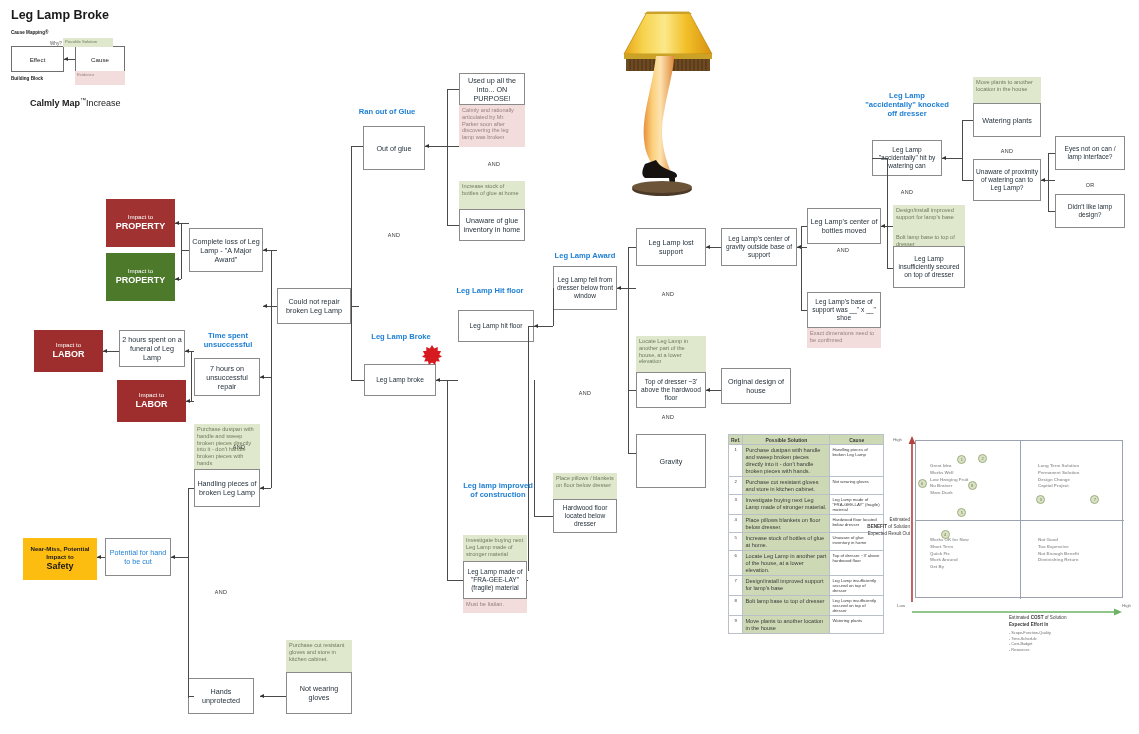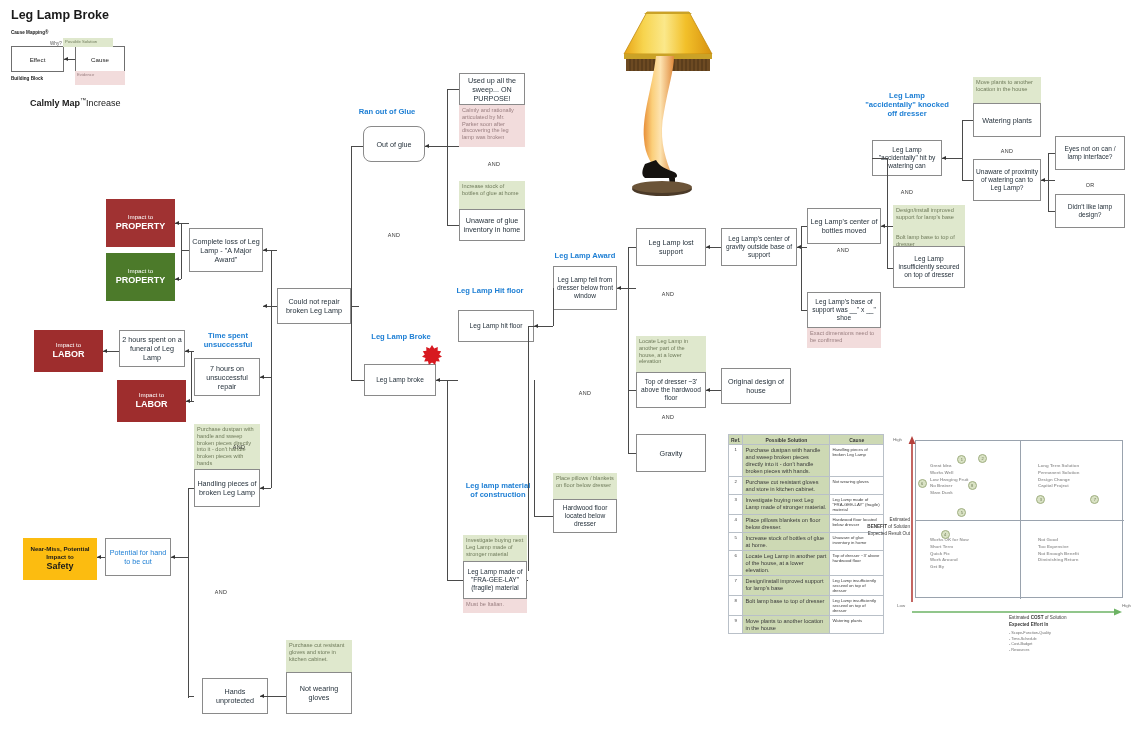--- a/index.html
+++ b/index.html
@@ -173,27 +173,27 @@
 <div class="abs box" style="left:277px;top:288px;width:74px;height:36px;">Could not repair broken Leg Lamp</div>
 <div class="abs box" style="left:119px;top:330px;width:66px;height:37px;">2 hours spent on a funeral of Leg Lamp</div>
 <div class="abs box" style="left:194px;top:358px;width:66px;height:38px;">7 hours on unsuccessful repair</div>
 <div class="abs blue-head" style="left:192px;top:331px;width:72px;">Time spent unsuccessful</div>
 
 <div class="abs sol" style="left:194px;top:424px;width:66px;height:45px;">Purchase dustpan with handle and sweep broken pieces directly into it - don't handle broken pieces with hands</div>
 <div class="abs box" style="left:194px;top:469px;width:66px;height:38px;">Handling pieces of broken Leg Lamp</div>
 
 <div class="abs box" style="left:105px;top:538px;width:66px;height:38px;color:#1e7fd4;">Potential for hand to be cut</div>
 
-<div class="abs box" style="left:202px;top:678px;width:66px;height:36px;">Hands unprotected</div>
+<div class="abs box" style="left:188px;top:678px;width:66px;height:36px;">Hands unprotected</div>
 <div class="abs sol" style="left:286px;top:640px;width:66px;height:32px;">Purchase cut resistant gloves and store in kitchen cabinet.</div>
 <div class="abs box" style="left:286px;top:672px;width:66px;height:42px;">Not wearing gloves</div>
 
 <div class="abs blue-head" style="left:347px;top:107px;width:80px;">Ran out of Glue</div>
-<div class="abs box" style="left:363px;top:126px;width:62px;height:36px;border-radius:8px;">Out of glue</div>
-<div class="abs box" style="left:459px;top:73px;width:66px;height:32px;">Used up all the sweep... ON PURPOSE!</div>
+<div class="abs box" style="left:363px;top:126px;width:62px;height:44px;">Out of glue</div>
+<div class="abs box" style="left:459px;top:73px;width:66px;height:32px;">Used up all the into... ON PURPOSE!</div>
 <div class="abs evi" style="left:459px;top:105px;width:66px;height:42px;">Calmly and rationally articulated by Mr. Parker soon after discovering the leg lamp was broken</div>
 <div class="abs sol" style="left:459px;top:181px;width:66px;height:28px;">Increase stock of bottles of glue at home</div>
 <div class="abs box" style="left:459px;top:209px;width:66px;height:32px;">Unaware of glue inventory in home</div>
 <div class="abs andlbl" style="left:484px;top:161px;width:20px;">AND</div>
 <div class="abs andlbl" style="left:384px;top:232px;width:20px;">AND</div>
 
 <div class="abs blue-head" style="left:452px;top:286px;width:76px;">Leg Lamp Hit floor</div>
 <div class="abs box tiny" style="left:458px;top:310px;width:76px;height:32px;">Leg Lamp hit floor</div>
 <div class="abs blue-head" style="left:370px;top:332px;width:62px;">Leg Lamp Broke</div>
 <div class="abs box tiny" style="left:364px;top:364px;width:72px;height:32px;">Leg Lamp broke</div>
@@ -207,27 +207,27 @@
 <div class="abs box" style="left:807px;top:208px;width:74px;height:36px;">Leg Lamp's center of bottles moved</div>
 <div class="abs box tiny" style="left:807px;top:292px;width:74px;height:36px;">Leg Lamp's base of support was __" x __" shoe</div>
 <div class="abs evi" style="left:807px;top:328px;width:74px;height:20px;">Exact dimensions need to be confirmed</div>
 <div class="abs andlbl" style="left:833px;top:247px;width:20px;">AND</div>
 
 <div class="abs andlbl" style="left:658px;top:291px;width:20px;">AND</div>
 <div class="abs sol" style="left:636px;top:336px;width:70px;height:36px;">Locate Leg Lamp in another part of the house, at a lower elevation</div>
 <div class="abs box tiny" style="left:636px;top:372px;width:70px;height:36px;">Top of dresser ~3' above the hardwood floor</div>
 <div class="abs box" style="left:721px;top:368px;width:70px;height:36px;">Original design of house</div>
 <div class="abs andlbl" style="left:658px;top:414px;width:20px;">AND</div>
-<div class="abs box" style="left:636px;top:434px;width:70px;height:38px;">Gravity</div>
+<div class="abs box" style="left:636px;top:434px;width:70px;height:54px;">Gravity</div>
 
 <div class="abs andlbl" style="left:575px;top:390px;width:20px;">AND</div>
 <div class="abs sol" style="left:553px;top:473px;width:64px;height:26px;">Place pillows / blankets on floor below dresser</div>
 <div class="abs box tiny" style="left:553px;top:499px;width:64px;height:34px;">Hardwood floor located below dresser</div>
 
-<div class="abs blue-head" style="left:463px;top:481px;width:70px;">Leg lamp material of construction</div>
+<div class="abs blue-head" style="left:463px;top:481px;width:70px;">Leg lamp improved of construction</div>
 <div class="abs sol" style="left:463px;top:535px;width:64px;height:26px;">Investigate buying next Leg Lamp made of stronger material</div>
 <div class="abs box tiny" style="left:463px;top:561px;width:64px;height:38px;">Leg Lamp made of "FRA-GEE-LAY" (fragile) material</div>
 <div class="abs evi" style="left:463px;top:599px;width:64px;height:14px;">Must be Italian.</div>
 
 <div class="abs andlbl" style="left:229px;top:444px;width:20px;">AND</div>
 <div class="abs andlbl" style="left:211px;top:589px;width:20px;">AND</div>
 
 <div class="abs blue-head" style="left:865px;top:91px;width:84px;">Leg Lamp "accidentally" knocked off dresser</div>
 <div class="abs box tiny" style="left:872px;top:140px;width:70px;height:36px;">Leg Lamp "accidentally" hit by watering can</div>
 <div class="abs sol" style="left:973px;top:77px;width:68px;height:26px;">Move plants to another location in the house</div>

